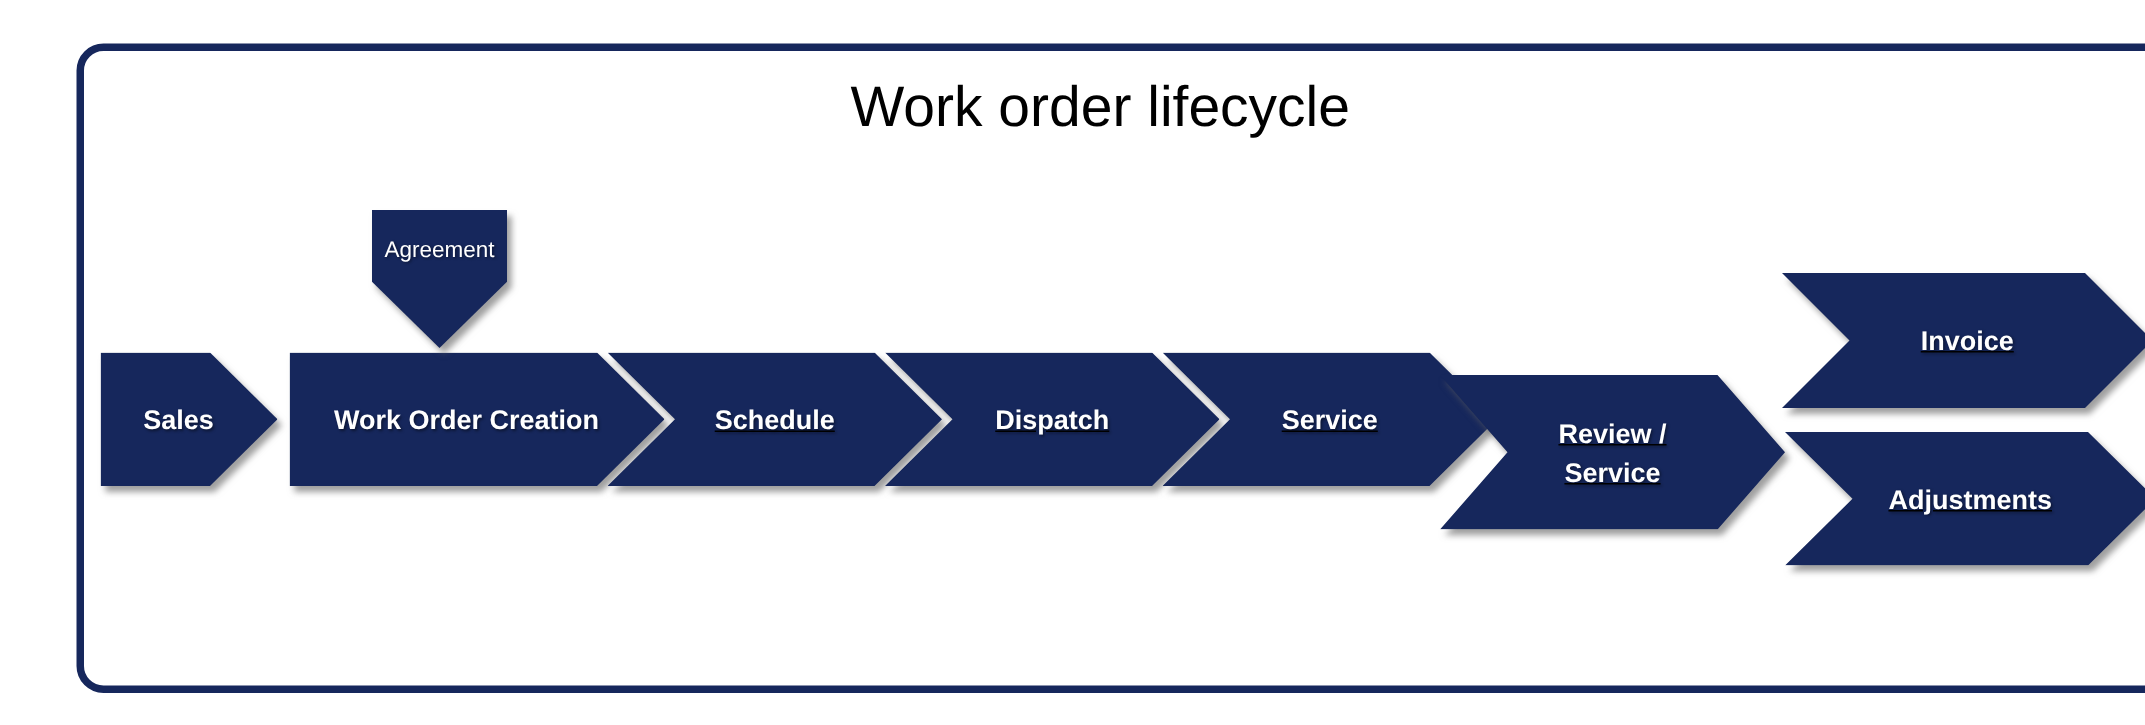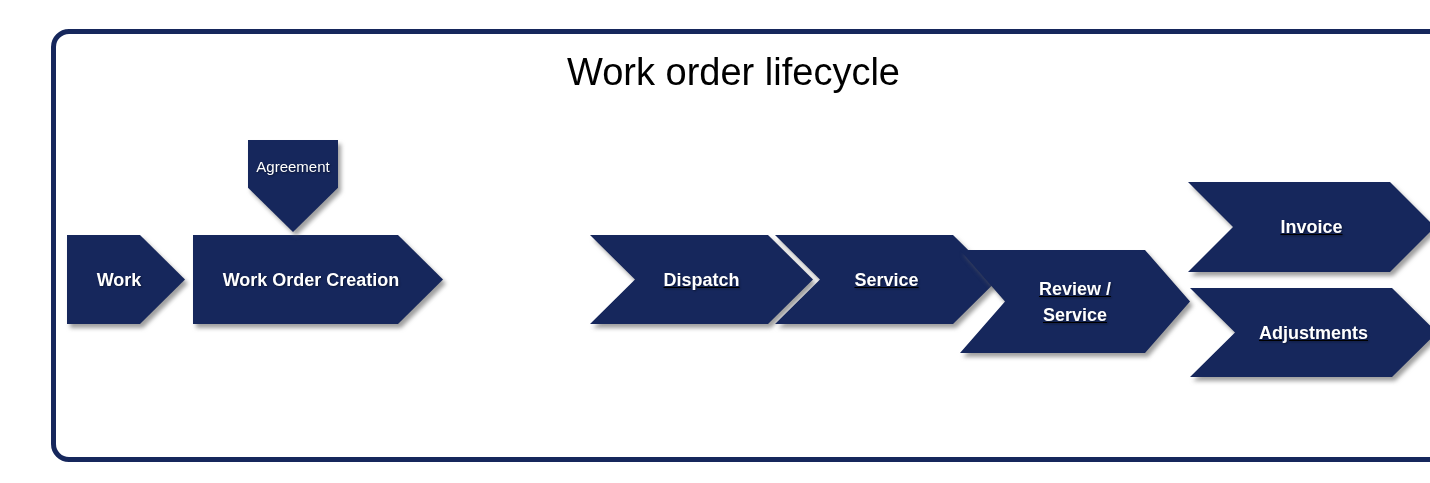--- a/index.html
+++ b/index.html
@@ -89,30 +89,35 @@
 <body>
 
 <div class="canvas">
 
   <div class="frame"></div>
 
   <div class="title">Work order lifecycle</div>
 
   <div class="wrap" style="left:32px; top:235px; width:118px; height:89px">
     <div class="shape pent">
-      <div class="lbl">Work</div>
+      <div class="lbl">Sales</div>
     </div>
   </div>
 
   <div class="wrap" style="left:158px; top:235px; width:250px; height:89px">
     <div class="shape pent">
       <div class="lbl">Work Order Creation</div>
     </div>
   </div>
 
+  <div class="wrap" style="left:370px; top:235px; width:223px; height:89px">
+    <div class="shape chev">
+      <div class="lbl">Schedule</div>
+    </div>
+  </div>
 
   <div class="wrap" style="left:555px; top:235px; width:223px; height:89px">
     <div class="shape chev">
       <div class="lbl">Dispatch</div>
     </div>
   </div>
 
   <div class="wrap" style="left:740px; top:235px; width:223px; height:89px">
     <div class="shape chev">
       <div class="lbl">Service</div>

